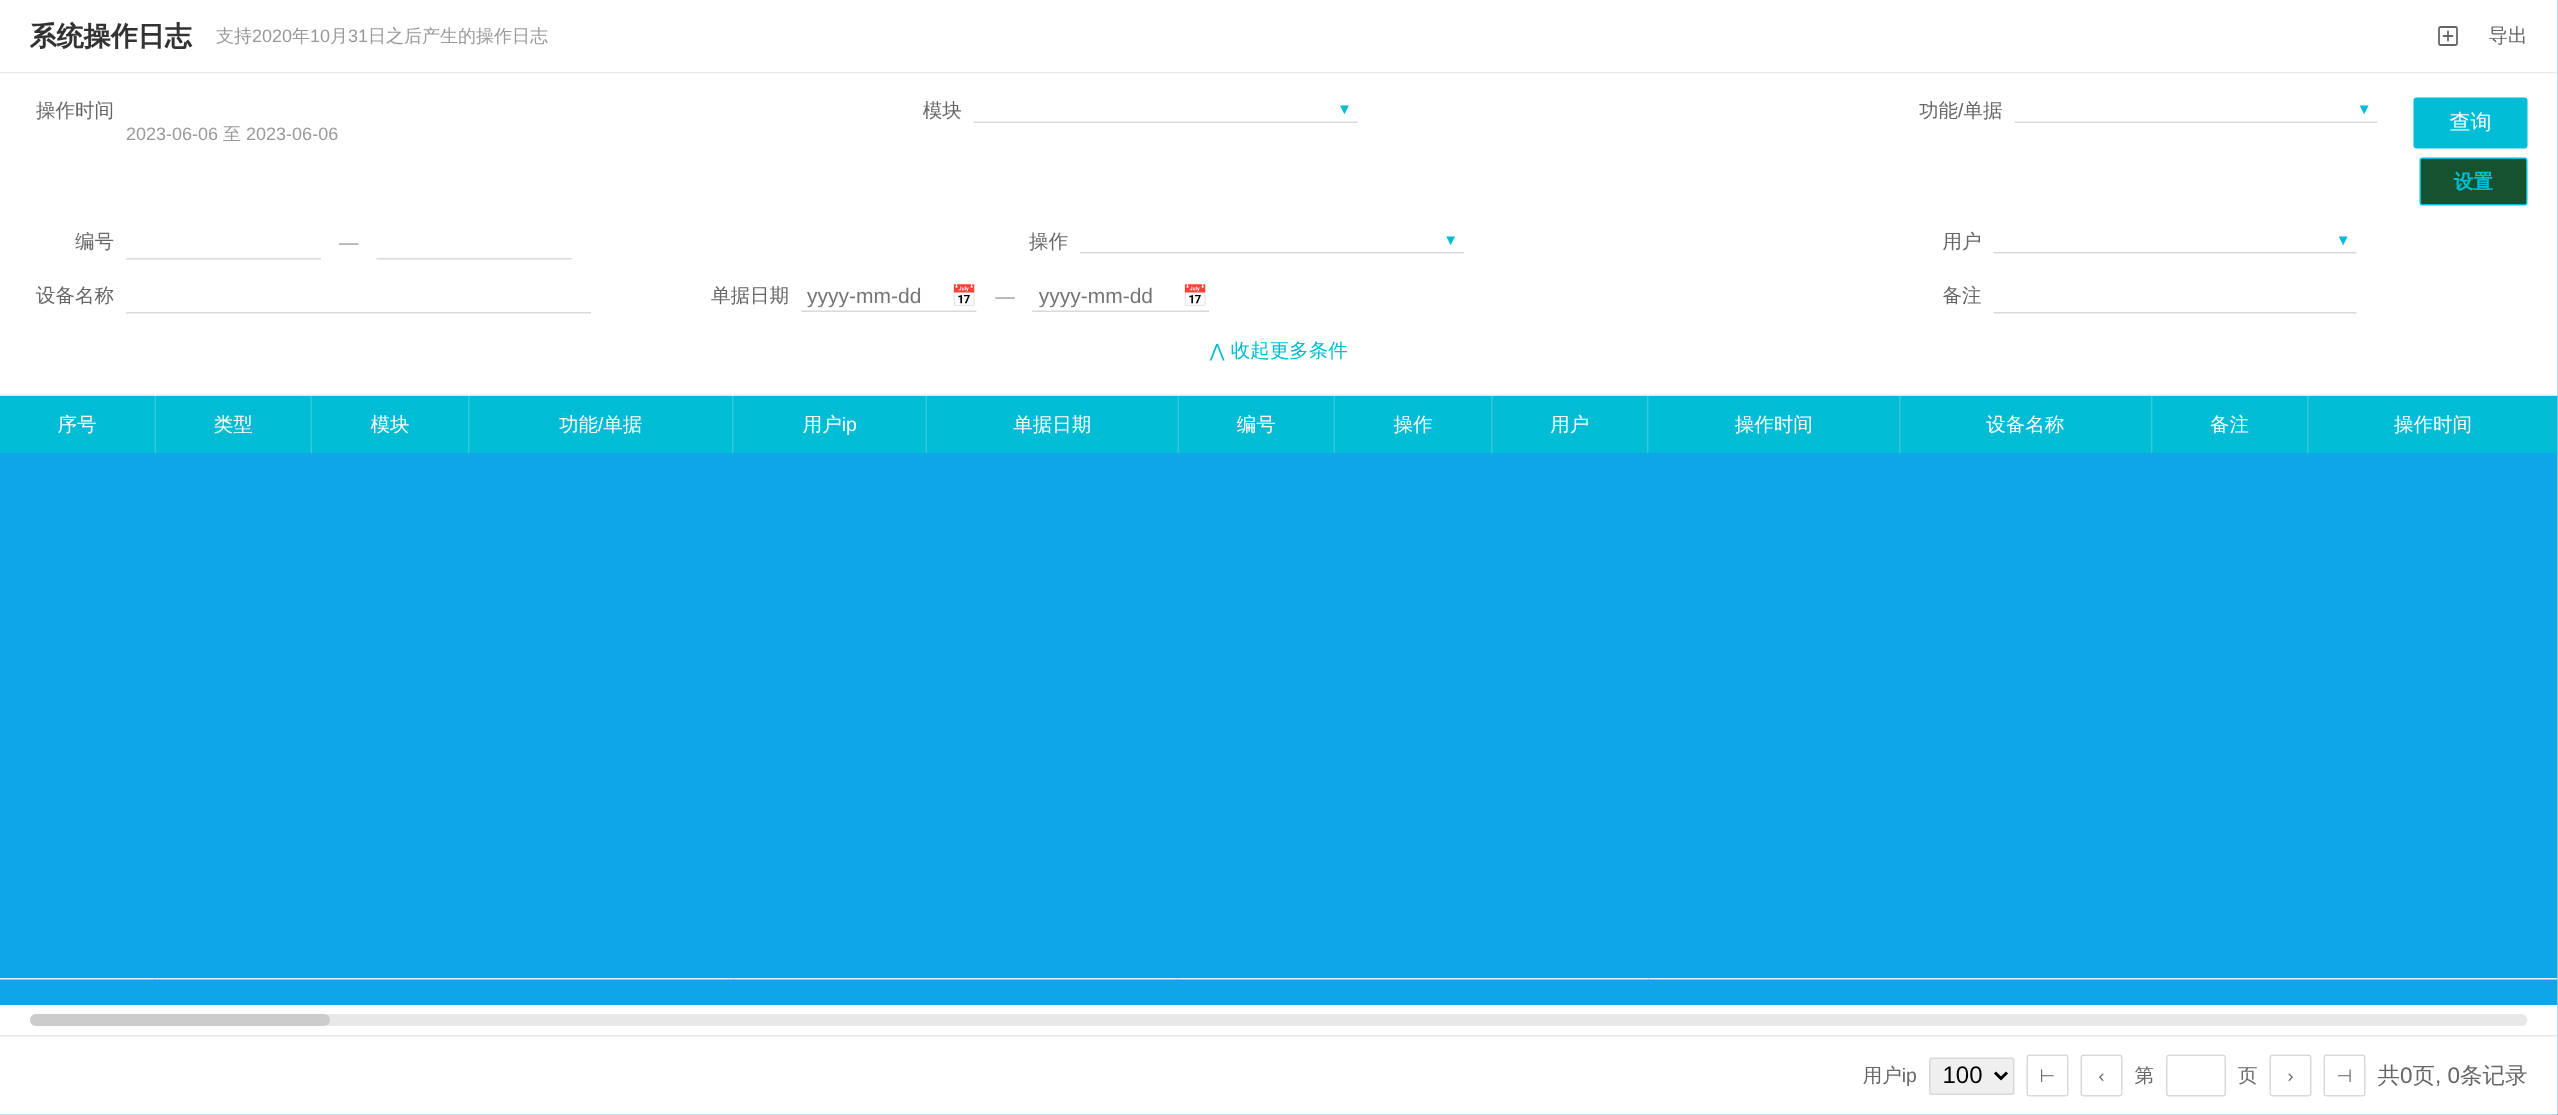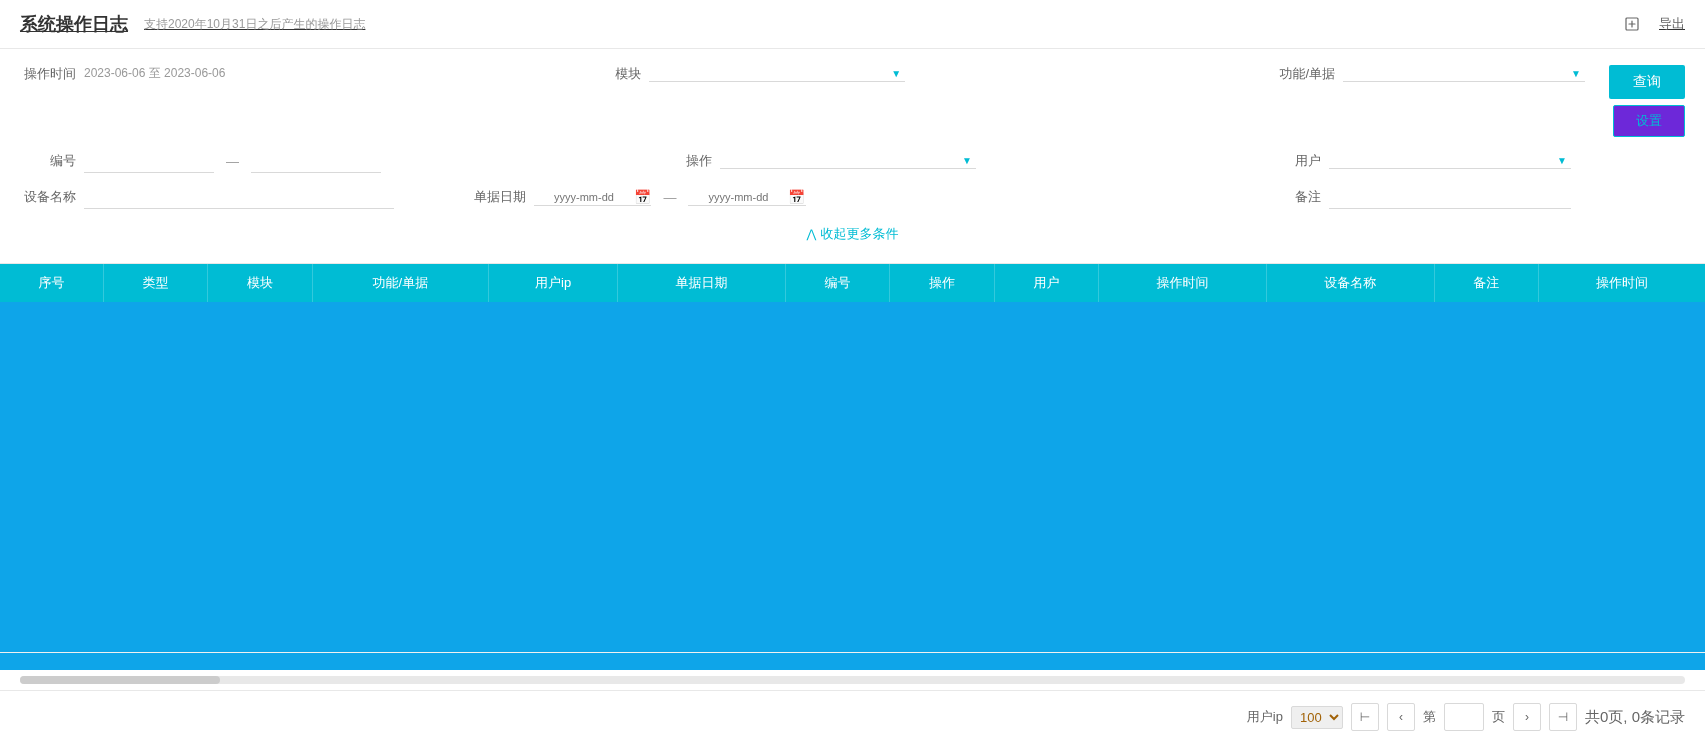--- a/index.html
+++ b/index.html
@@ -1,45 +1,45 @@
 <!DOCTYPE html>
 <html><head>
   <meta charset="utf-8">
   <style>
     * { box-sizing: border-box; margin: 0; padding: 0; }
     body { font-family: "Microsoft YaHei", "PingFang SC", Arial, sans-serif; font-size: 13px; background: #f0f2f5; color: #333; }
 
     .page-container { width: 1705px; min-height: 743px; background: #f0f2f5; display: flex; flex-direction: column; }
 
     
-    .page-header { background: #fff; padding: 12px 20px; display: flex; align-items: center; justify-content: space-between; border-bottom: 1px solid #e8e8e8; text-decoration: underline; }
+    .page-header { background: #fff; padding: 12px 20px; display: flex; align-items: center; justify-content: space-between; border-bottom: 1px solid #e8e8e8; }
     .page-header-left { display: flex; align-items: center; gap: 16px; }
     .page-title { font-size: 18px; font-weight: 600; color: #333; }
     .page-subtitle { font-size: 12px; color: #999; }
     .export-btn { display: flex; align-items: center; gap: 20px; color: #666; font-size: 13px; cursor: pointer; border: none; background: none; }
 
     
     .filter-area { background: #fff; padding: 16px 20px; border-bottom: 1px solid #e8e8e8; }
-    .date-range-text { color: #999; font-size: 12px; margin-top: 0; }
+    .date-range-text { color: #999; font-size: 12px; margin-top: 16px; }
     .time-btn { border: none; background: none; cursor: pointer; padding: 2px 6px; font-size: 13px; color: #666; }
     .time-btn.active { background: #00bcd4; color: #fff; border-radius: 12px; padding: 2px 10px; }
 
     
     .dropdown-display { display: flex; align-items: center; border-bottom: 1px solid #d9d9d9; min-width: 220px; padding: 2px 4px; cursor: pointer; }
     .dropdown-display-text { flex: 1; color: #bbb; font-size: 13px; }
     .dropdown-arrow { color: #00bcd4; font-size: 10px; }
 
     
     .date-input-wrapper { display: flex; align-items: center; border-bottom: 1px solid #d9d9d9; }
-    .date-input { border: none; outline: none; background: transparent; font-size: 11px; color: #bbb; width: 100px; padding: 2px 4px; text-align: center; }
+    .date-input { border: none; outline: none; background: transparent; font-size: 14px; color: #bbb; width: 100px; padding: 2px 4px; }
     .cal-icon { color: #00bcd4; cursor: pointer; font-size: 14px; }
 
     
     .query-btn { background: #00bcd4; color: #fff; border: none; padding: 8px 24px; font-size: 14px; cursor: pointer; border-radius: 2px; }
-    .settings-btn { background: #6d28d9; color: #00bcd4; border: 1px solid #00bcd4; padding: 6px 22px; font-size: 13px; cursor: pointer; border-radius: 2px; }
+    .settings-btn { background: #14532d; color: #00bcd4; border: 1px solid #00bcd4; padding: 6px 22px; font-size: 13px; cursor: pointer; border-radius: 2px; font-weight: bold; }
 
     
     .collapse-bar { display: flex; align-items: center; justify-content: center; padding: 8px 0 4px; }
     .collapse-btn { color: #00bcd4; cursor: pointer; font-size: 13px; border: none; background: none; display: flex; align-items: center; gap: 4px; }
 
     
     .table-container { background: #0ea5e9; flex: 1; overflow: hidden; }
     .data-table { width: 100%; border-collapse: collapse; }
     .data-table th { background: #00bcd4; color: #fff; padding: 10px 8px; text-align: center; font-size: 13px; font-weight: 500; white-space: nowrap; border-right: 1px solid rgba(255,255,255,0.2); }
     .data-table th:last-child { border-right: none; }
@@ -47,21 +47,21 @@
     .empty-area { height: 350px; }
 
     
     .scrollbar-container { background: #fff; padding: 6px 0; }
     .scrollbar-track { background: #e8e8e8; height: 8px; border-radius: 4px; margin: 0 20px; }
     .scrollbar-thumb { background: #ccc; height: 8px; border-radius: 4px; width: 200px; }
 
     
     .pagination { background: #fff; padding: 12px 20px; display: flex; align-items: center; justify-content: flex-end; gap: 8px; border-top: 1px solid #e8e8e8; }
     .pagination-text { color: #666; font-size: 13px; }
-    .pagination-select { border: 1px solid #d9d9d9; padding: 2px 4px; border-radius: 2px; font-size: 13px; color: #a16207; }
+    .pagination-select { border: 1px solid #d9d9d9; padding: 2px 4px; border-radius: 2px; font-size: 16px; color: #000000; }
     .pagination-btn { border: 1px solid #d9d9d9; background: #fff; width: 28px; height: 28px; display: flex; align-items: center; justify-content: center; cursor: pointer; border-radius: 2px; color: #666; font-size: 12px; }
     .pagination-btn:disabled { color: #ccc; cursor: default; }
     .page-input { border: 1px solid #d9d9d9; width: 40px; height: 28px; text-align: center; font-size: 13px; border-radius: 2px; }
     .total-text { color: #666; font-size: 15px; }
 
     .field-group { display: flex; align-items: center; gap: 8px; }
     .field-label { color: #666; white-space: nowrap; font-size: 13px; min-width: 56px; text-align: right; }
     .field-input { flex: 1; border: none; border-bottom: 1px solid #d9d9d9; outline: none; padding: 4px 4px; font-size: 13px; color: #333; background: transparent; }
     .field-input::placeholder { color: #bbb; }
 

